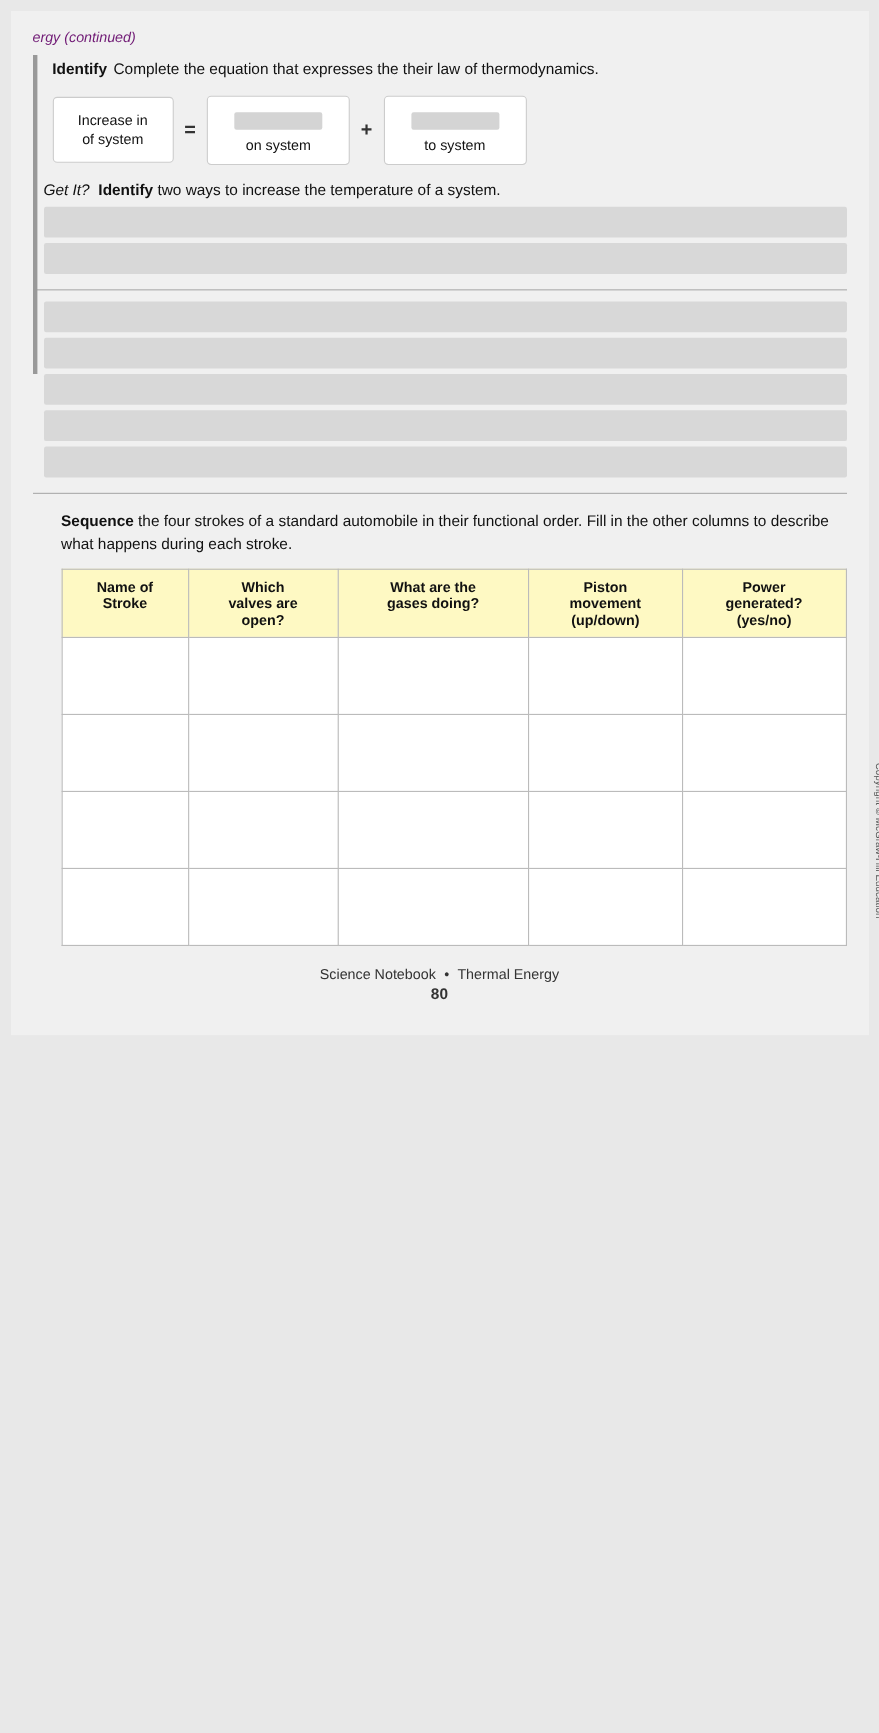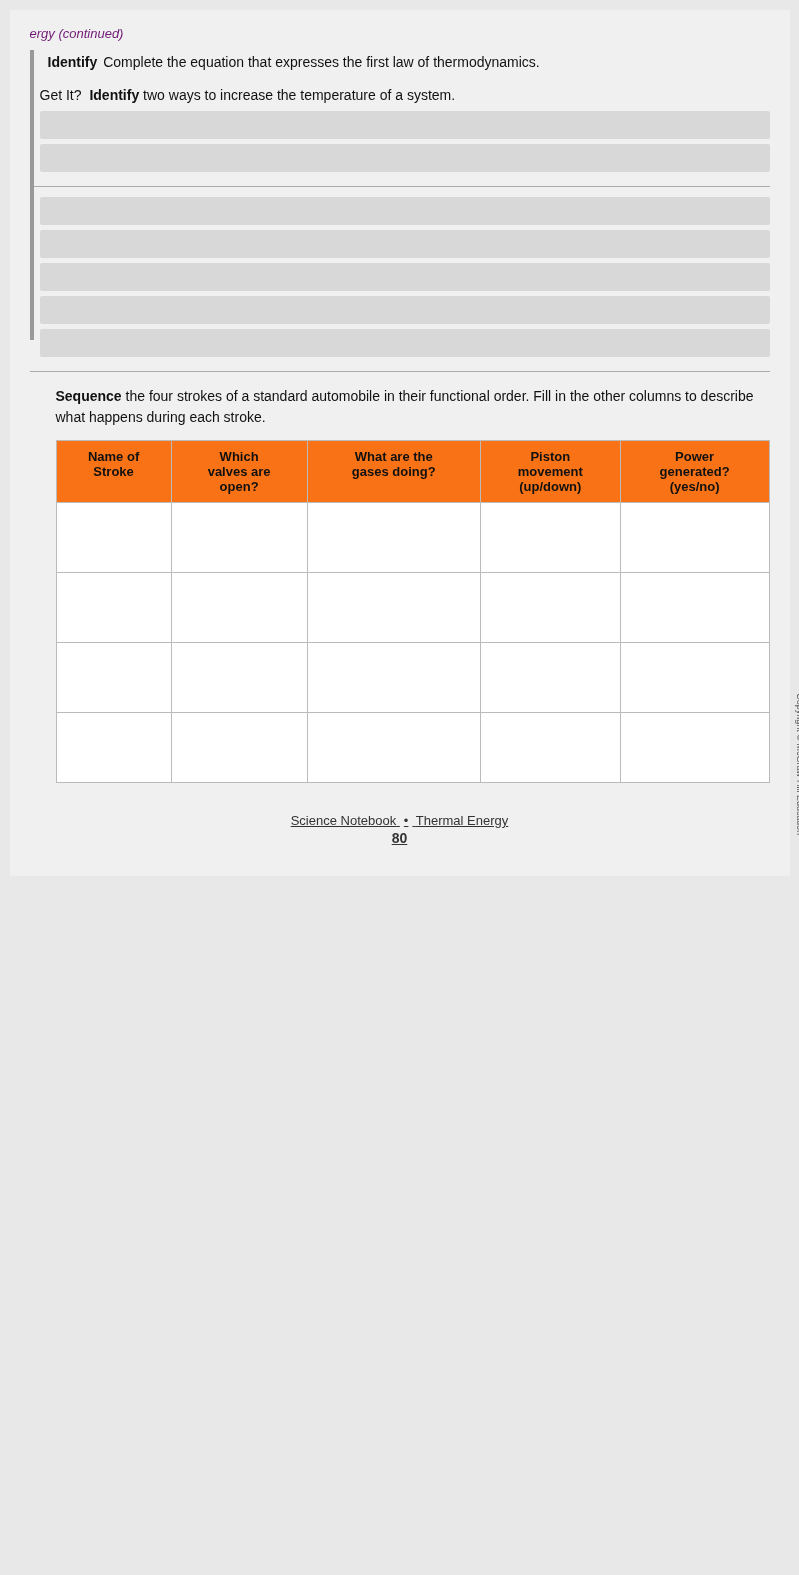--- a/index.html
+++ b/index.html
@@ -119,46 +119,45 @@
     .stroke-table th, .stroke-table td {
       border: 1px solid #bbb;
       padding: 8px 6px;
       text-align: center;
       vertical-align: top;
       font-size: 13px;
       background: #fff;
       min-height: 60px;
     }
     .stroke-table thead th {
-      background: #f97316;
+      background: #fef9c3;
       font-weight: bold;
       vertical-align: top;
       text-align: center;
     }
     .stroke-table tbody td {
       height: 70px;
     }
     
     .copyright {
       position: absolute;
       right: -10px;
       top: 820px;
       transform: rotate(90deg);
       font-size: 9px;
       color: #555;
       white-space: nowrap;
       transform-origin: right center;
     }
     
     .footer {
-      margin-top: 30px;
+      margin-top: 18px;
       text-align: center;
       font-size: 13px;
       color: #333;
-      text-decoration: underline;
     }
     .footer .footer-title {
       font-size: 13px;
       margin-bottom: 2px;
     }
     .footer .page-num {
       font-weight: bold;
       font-size: 14px;
     }
     .divider {
@@ -177,28 +176,44 @@
 <body>
 
 <div class="page">
   <div class="page-title">ergy (continued)</div>
 
   <div class="left-bar"></div>
 
   <div class="section" style="margin-left:18px;">
     <div class="section-title">
       <strong>Identify</strong>
-      <span style="margin-left:2px;">Complete the equation that expresses the first law of thermodynamics.</span>
-    </div>
-
+      <span style="margin-left:2px;">Complete the equation that expresses the their law of thermodynamics.</span>
+    </div>
+
+    <div class="equation-area">
+      <div class="eq-box">
+        <span class="top-text">Increase in</span>
+        <span class="bottom-text">of system</span>
+      </div>
+      <span class="eq-operator">=</span>
+      <div class="eq-box" style="min-width:130px;">
+        <div class="gray-block" style="width:80px; height:16px; margin-bottom:6px;"></div>
+        <span style="font-size:13px;">on system</span>
+      </div>
+      <span class="eq-operator">+</span>
+      <div class="eq-box" style="min-width:130px;">
+        <div class="gray-block" style="width:80px; height:16px; margin-bottom:6px;"></div>
+        <span style="font-size:13px;">to system</span>
+      </div>
+    </div>
   </div>
 
   <div class="get-it-section">
     <div class="get-it-title">
-      <span style="margin-right:4px;">Get It?</span>
+      <span style="font-style:italic; margin-right:4px;">Get It?</span>
       <strong>Identify</strong>
       <span>two ways to increase the temperature of a system.</span>
     </div>
     <div class="answer-line"></div>
     <div class="answer-line"></div>
   </div>
 
   <div class="divider"></div>
 
   <div class="contrast-section">

